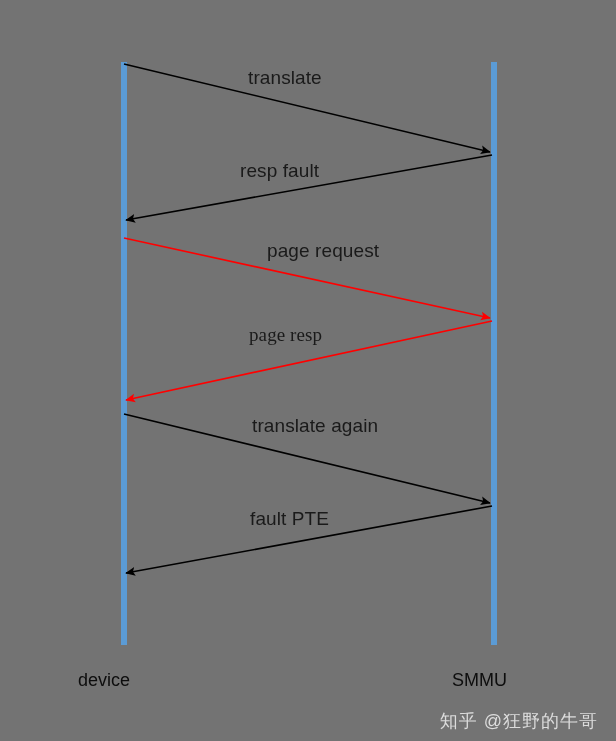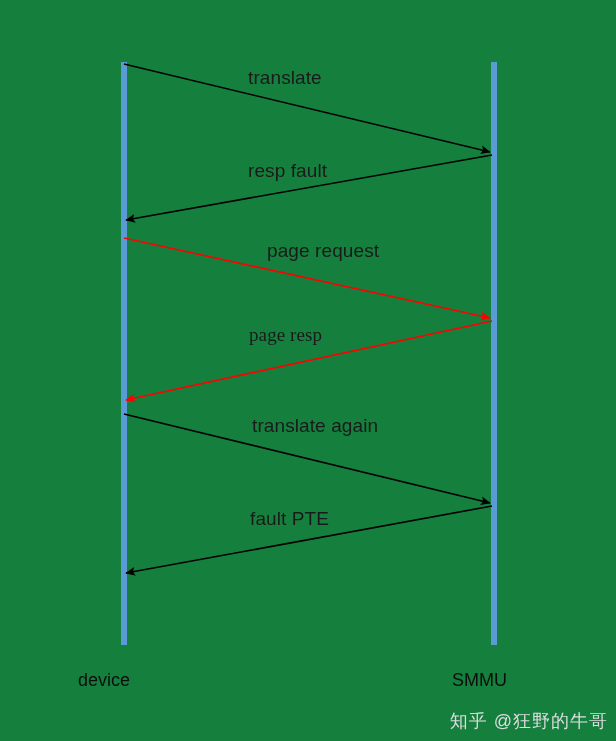--- a/index.html
+++ b/index.html
@@ -7,21 +7,21 @@
     padding: 0;
     background: #ffffff;
   }
   body {
     font-family: "Liberation Sans", sans-serif;
   }
   #canvas {
     position: relative;
     width: 616px;
     height: 741px;
-    background: #15803d;
+    background: #737373;
     overflow: hidden;
   }
   #diagram-svg {
     position: absolute;
     left: 0;
     top: 0;
     width: 616px;
     height: 741px;
   }
   .msg-label {
@@ -34,21 +34,21 @@
   }
   .actor-label {
     position: absolute;
     font-family: "Liberation Sans", sans-serif;
     font-size: 18px;
     color: #0d0d0d;
     white-space: nowrap;
   }
   #watermark {
     position: absolute;
-    right: 8px;
+    right: 18px;
     bottom: 8px;
     font-family: "Liberation Sans", sans-serif;
     font-size: 18px;
     color: #dcdcdc;
     white-space: nowrap;
     letter-spacing: 1px;
   }
 </style>
 </head>
 <body>
@@ -74,21 +74,21 @@
         <line x1="492" y1="155" x2="126" y2="220" stroke="#000000" stroke-width="1.6" marker-end="url(#arrow-black)"></line>
         <line x1="124" y1="238" x2="490" y2="318" stroke="#FF0000" stroke-width="1.6" marker-end="url(#arrow-red)"></line>
         <line x1="492" y1="321" x2="126" y2="400" stroke="#FF0000" stroke-width="1.6" marker-end="url(#arrow-red)"></line>
         <line x1="124" y1="414" x2="490" y2="503" stroke="#000000" stroke-width="1.6" marker-end="url(#arrow-black)"></line>
         <line x1="492" y1="506" x2="126" y2="573" stroke="#000000" stroke-width="1.6" marker-end="url(#arrow-black)"></line>
       </g>
   </svg>
 
   <div id="labels-layer">
       <div class="msg-label" style="left: 248px; top: 67px;">translate</div>
-      <div class="msg-label" style="left: 248px; top: 160px;">resp fault</div>
+      <div class="msg-label" style="left: 240px; top: 160px;">resp fault</div>
       <div class="msg-label" style="left: 251px; top: 240px; margin-left: 16px;">page request</div>
       <div class="msg-label" style="left: 249px; top: 324px; font-family: Liberation Serif, serif;">page resp</div>
       <div class="msg-label" style="left: 252px; top: 415px;">translate again</div>
       <div class="msg-label" style="left: 250px; top: 508px;">fault PTE</div>
     </div>
   <div id="actors-layer">
       <div class="actor-label" style="left: 78px; top: 670px;">device</div>
       <div class="actor-label" style="left: 452px; top: 670px;">SMMU</div>
     </div>
 

